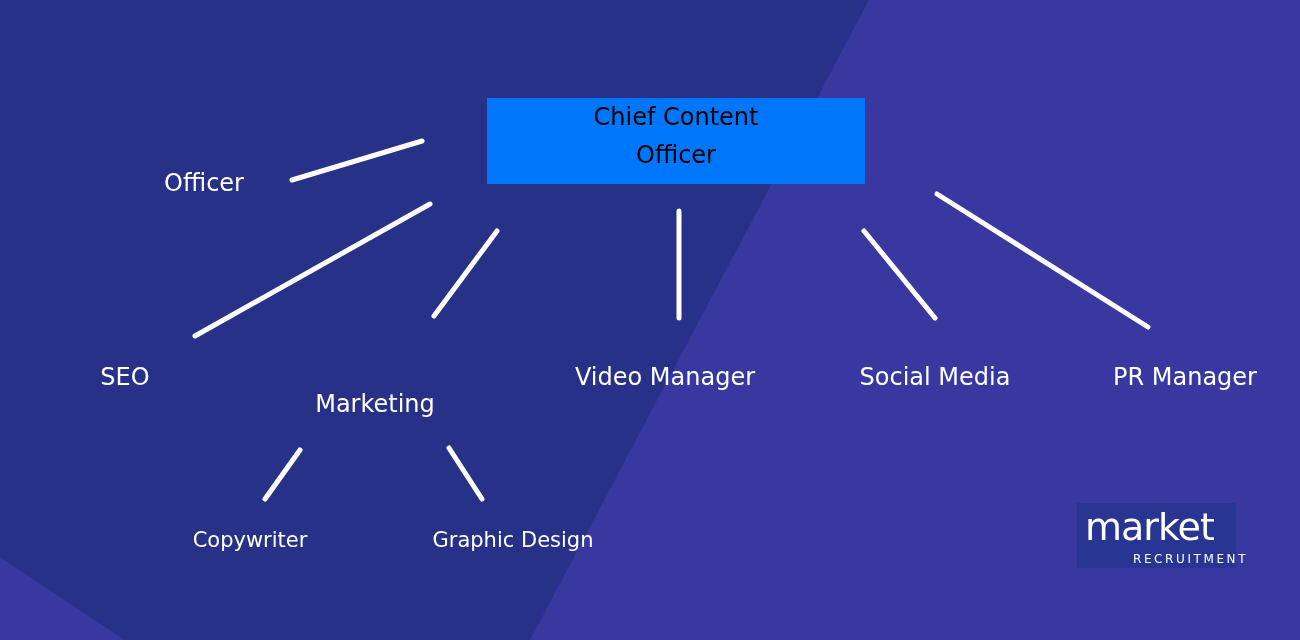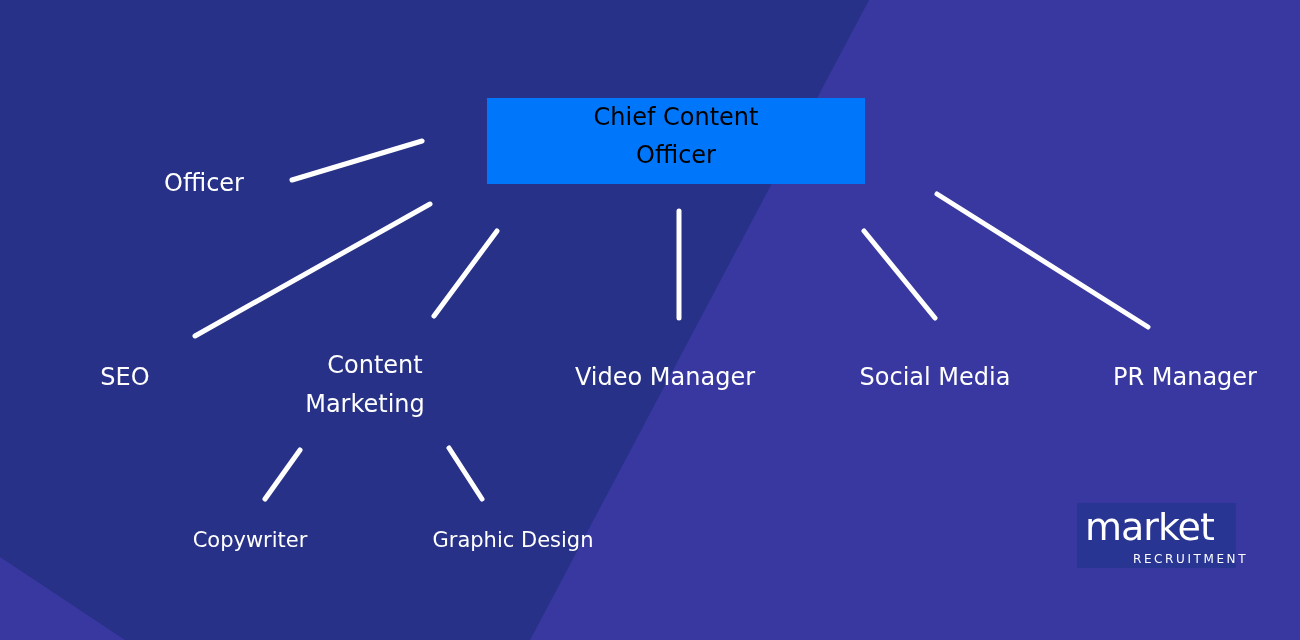--- a/index.html
+++ b/index.html
@@ -34,22 +34,21 @@
     </g>
   </svg>
 
   <div class="root">
     <span>Chief Content</span>
     <span>Officer</span>
   </div>
 
   <div class="label lg" style="left:150px;top:166px;width:108px;">Officer</div>
   <div class="label lg" style="left:80px;top:360px;width:90px;text-align:center;">SEO</div>
-  <div class="label lg" style="left:290px;top:348px;width:170px;">Content</div>
-  <div class="label lg" style="left:280px;top:387px;width:170px;">Marketing</div>
+  <div class="label lg" style="left:290px;top:387px;width:170px;">Marketing</div>
   <div class="label lg" style="left:550px;top:360px;width:230px;">Video Manager</div>
   <div class="label lg" style="left:830px;top:360px;width:210px;">Social Media</div>
   <div class="label lg" style="left:1090px;top:360px;width:190px;">PR Manager</div>
   <div class="label sm" style="left:170px;top:525px;width:160px;">Copywriter</div>
   <div class="label sm" style="left:408px;top:525px;width:210px;">Graphic Design</div>
 
   <div class="logo">
     <span class="word">market</span>
     <span class="sub">RECRUITMENT</span>
   </div>

